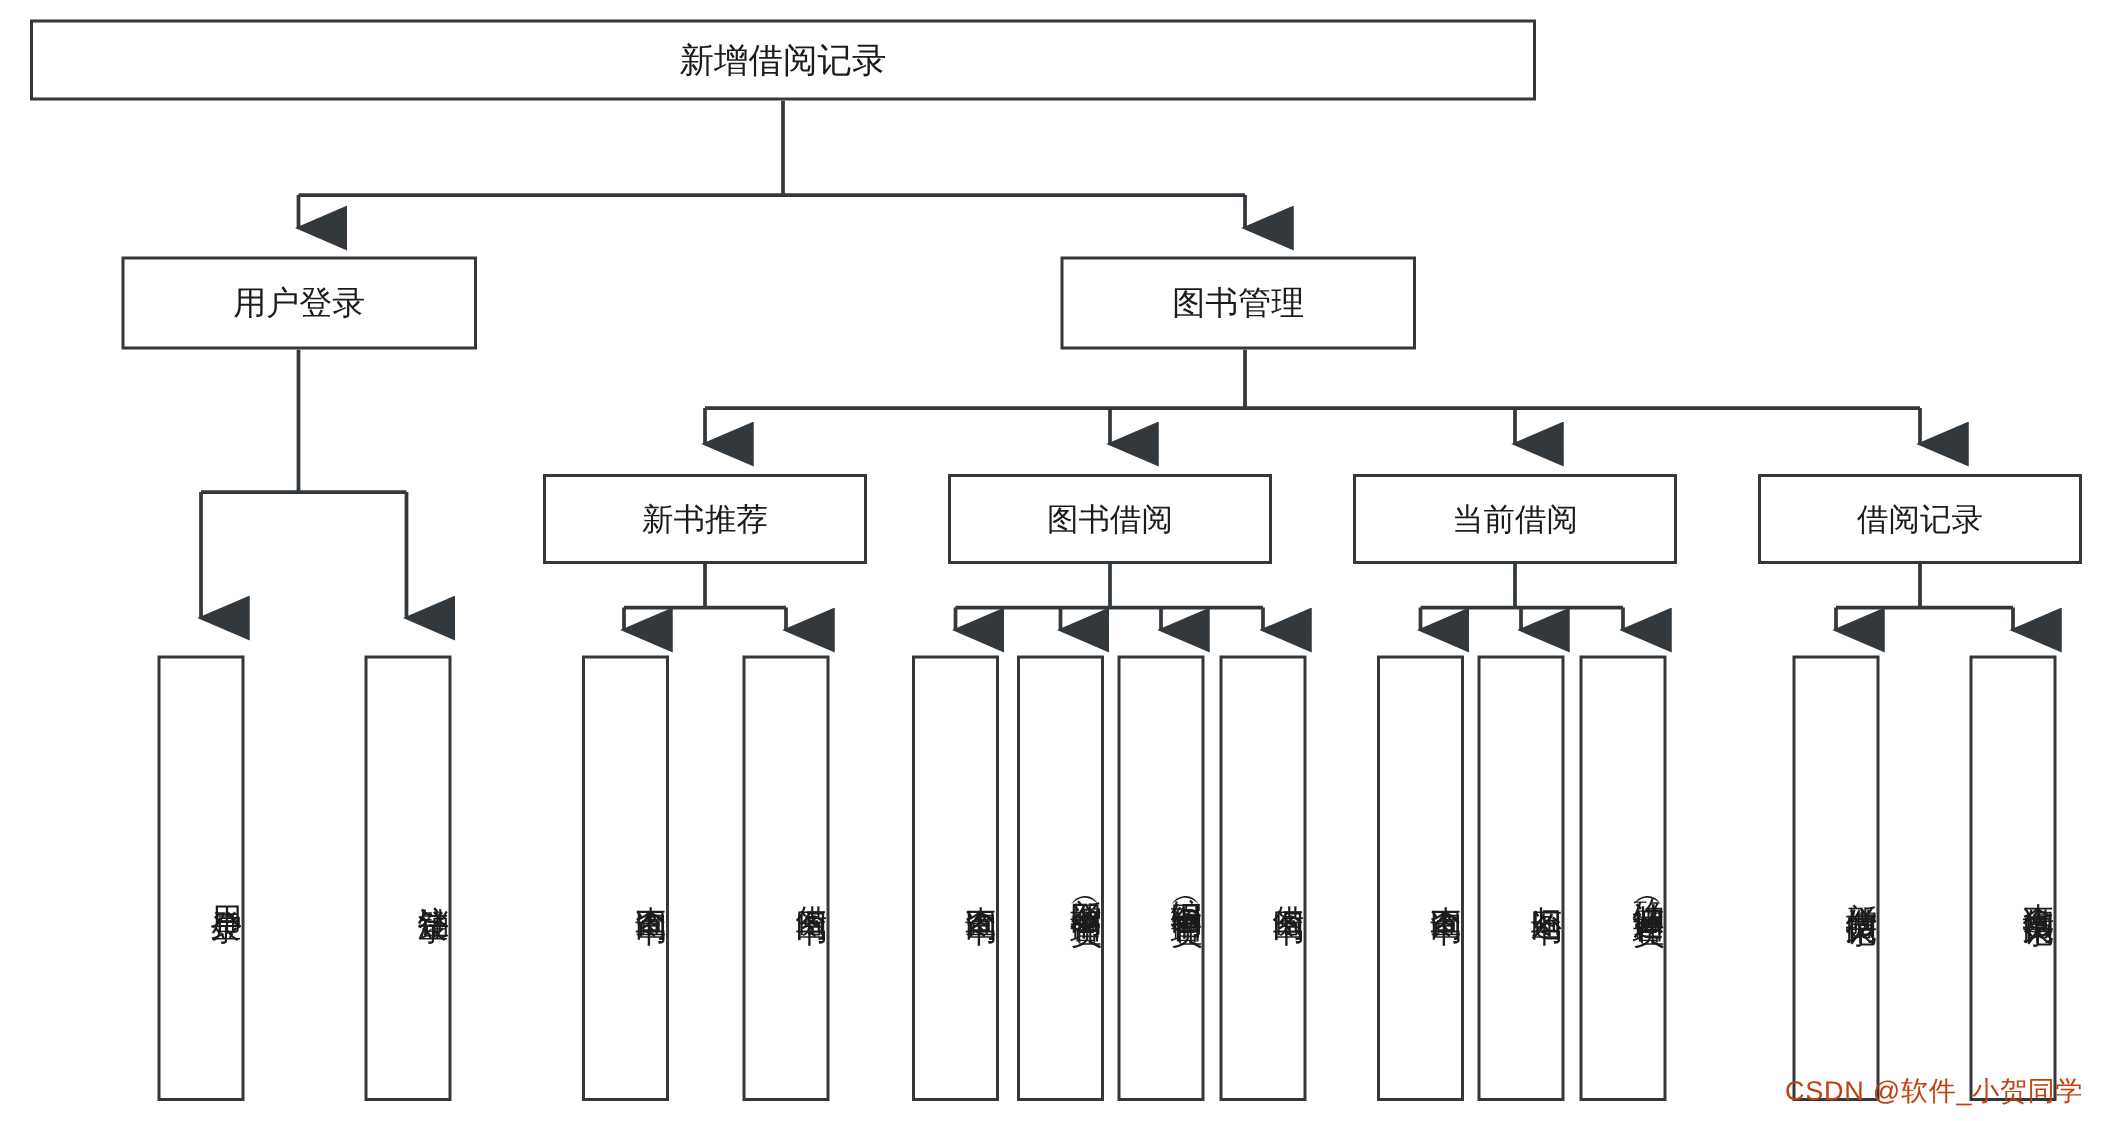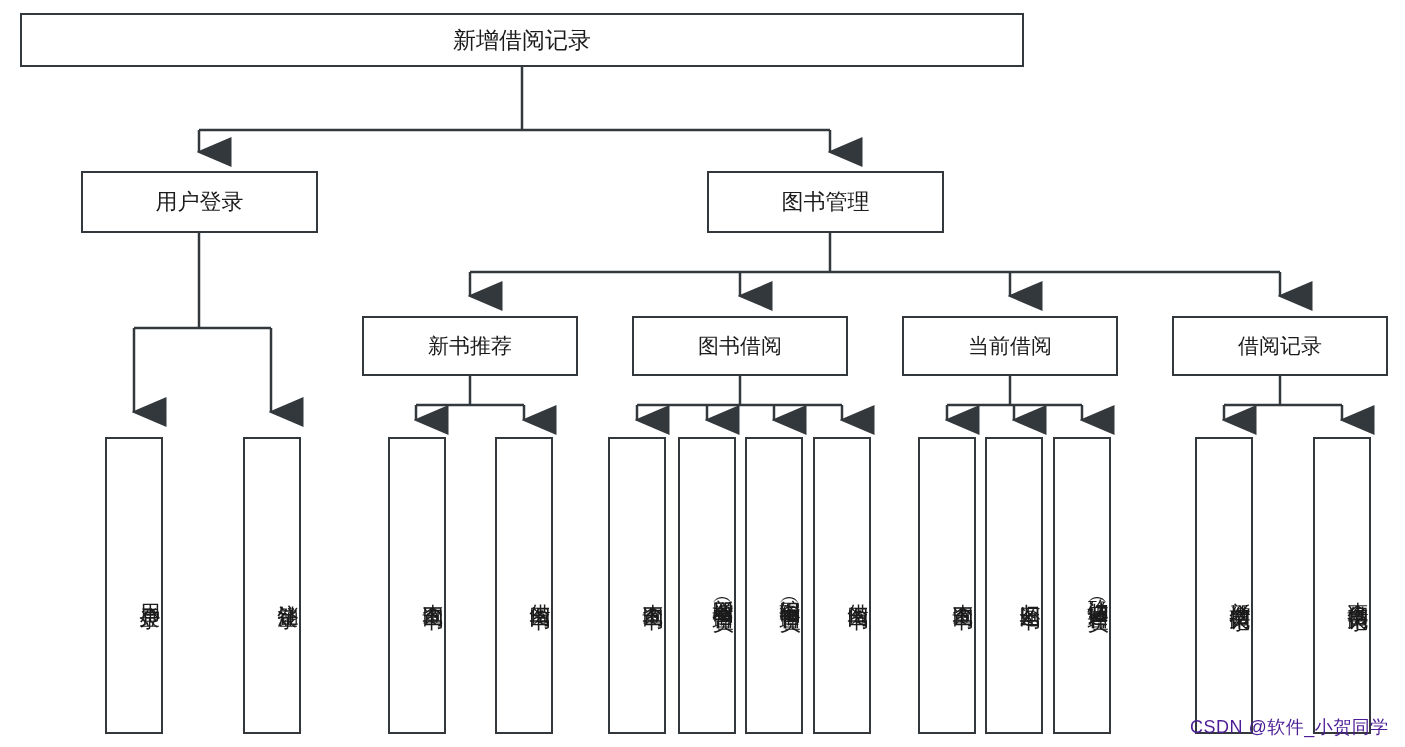--- a/index.html
+++ b/index.html
@@ -56,21 +56,21 @@
     padding-top: 10px;
     line-height: 1.0;
   }
   .node.leaf .vlabel {
     writing-mode: vertical-rl;
     text-orientation: upright;
     display: block;
   }
   .watermark {
     position: absolute;
-    color: #4c1d95;
+    color: #c2410c;
     font-size: 18px;
     letter-spacing: 0.5px;
     white-space: nowrap;
     z-index: 3;
   }
 </style>
 </head>
 <body>
 
 <div id="canvas">

